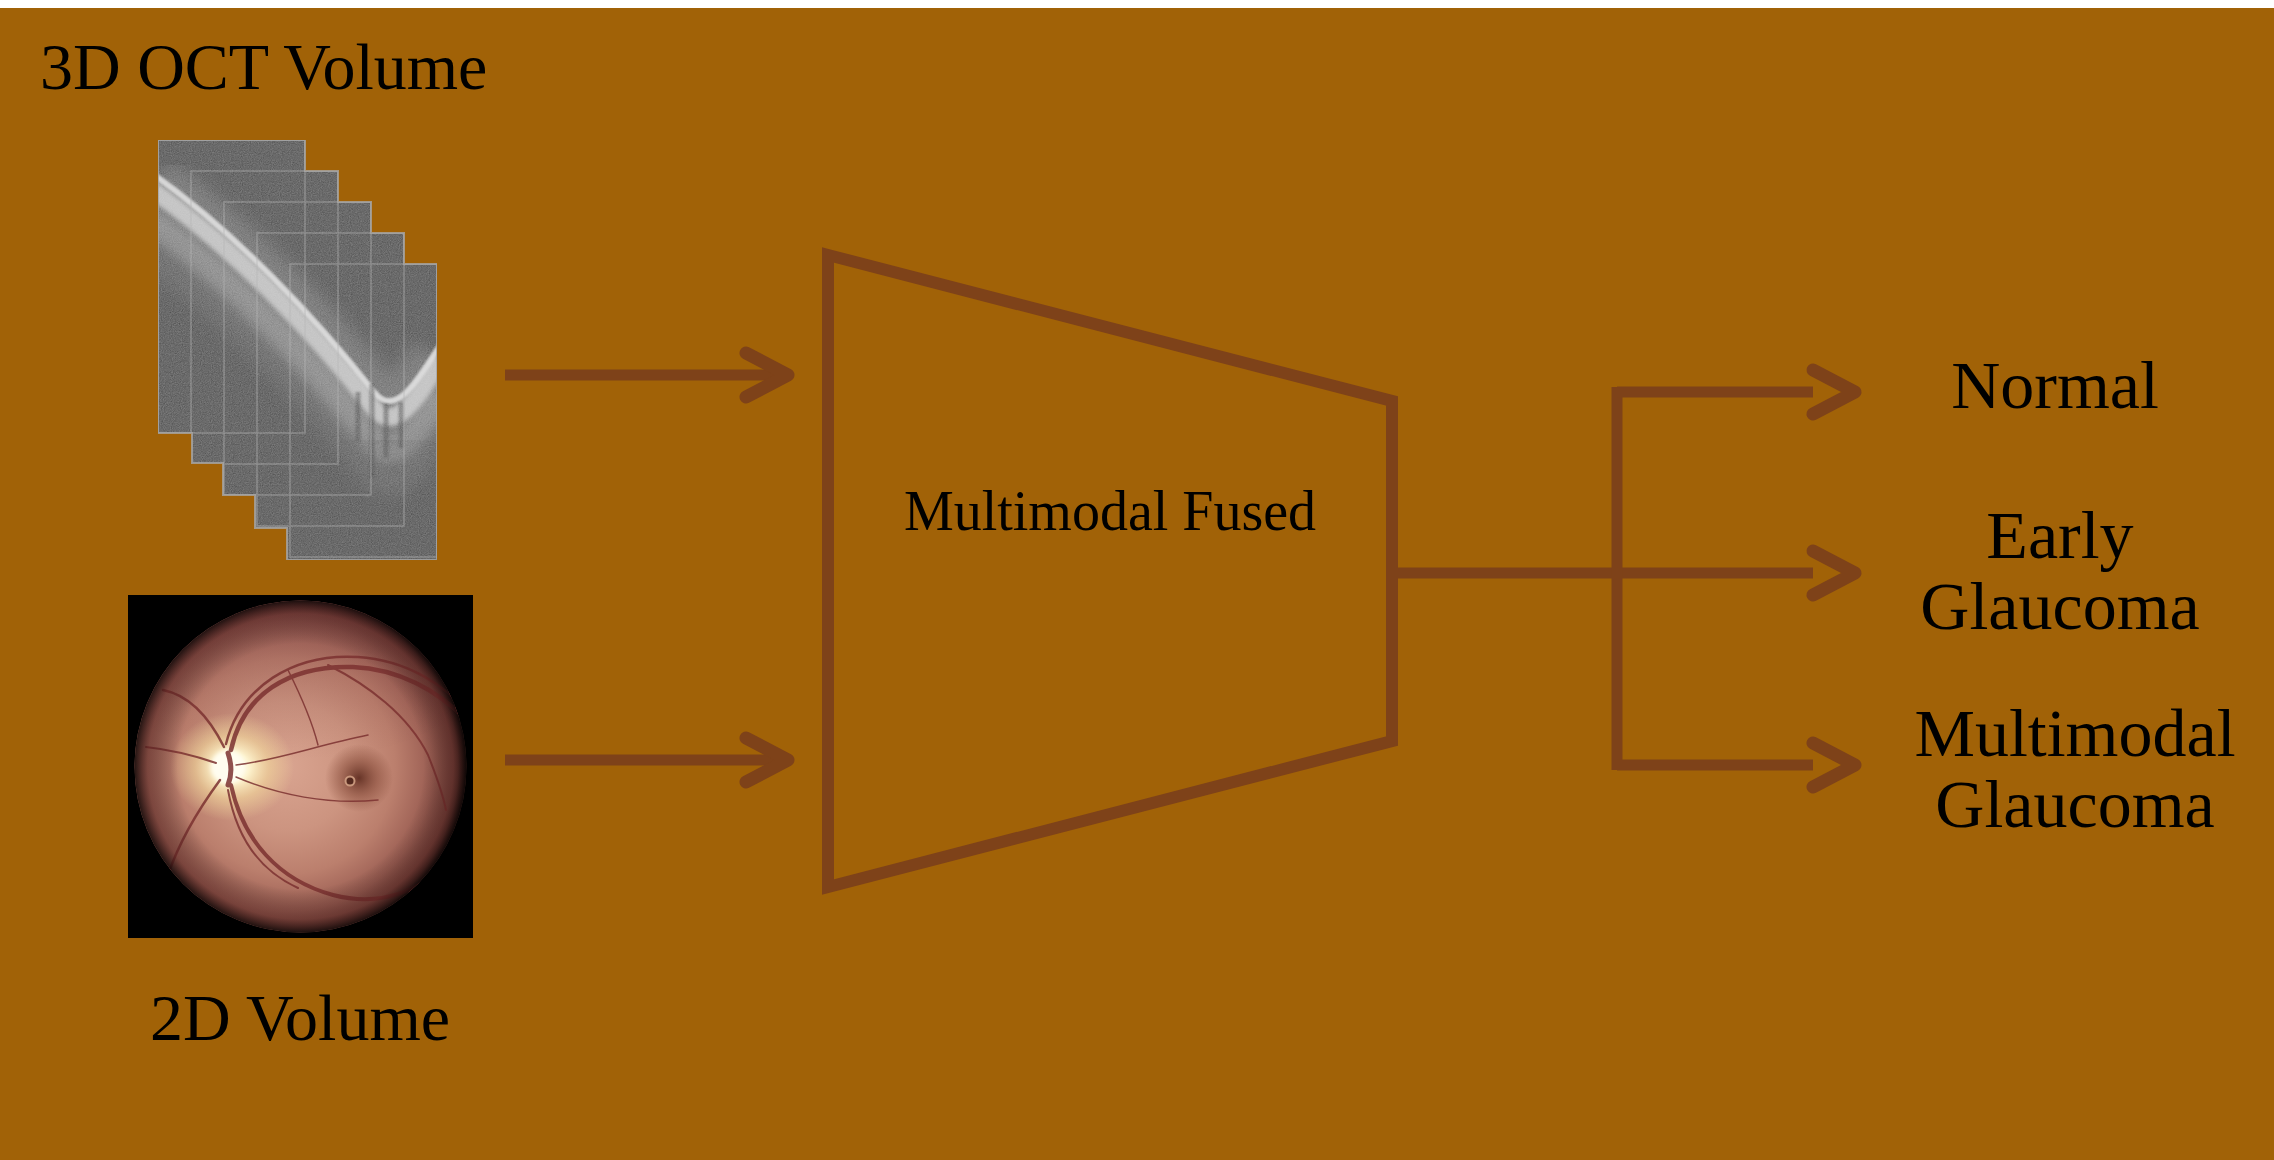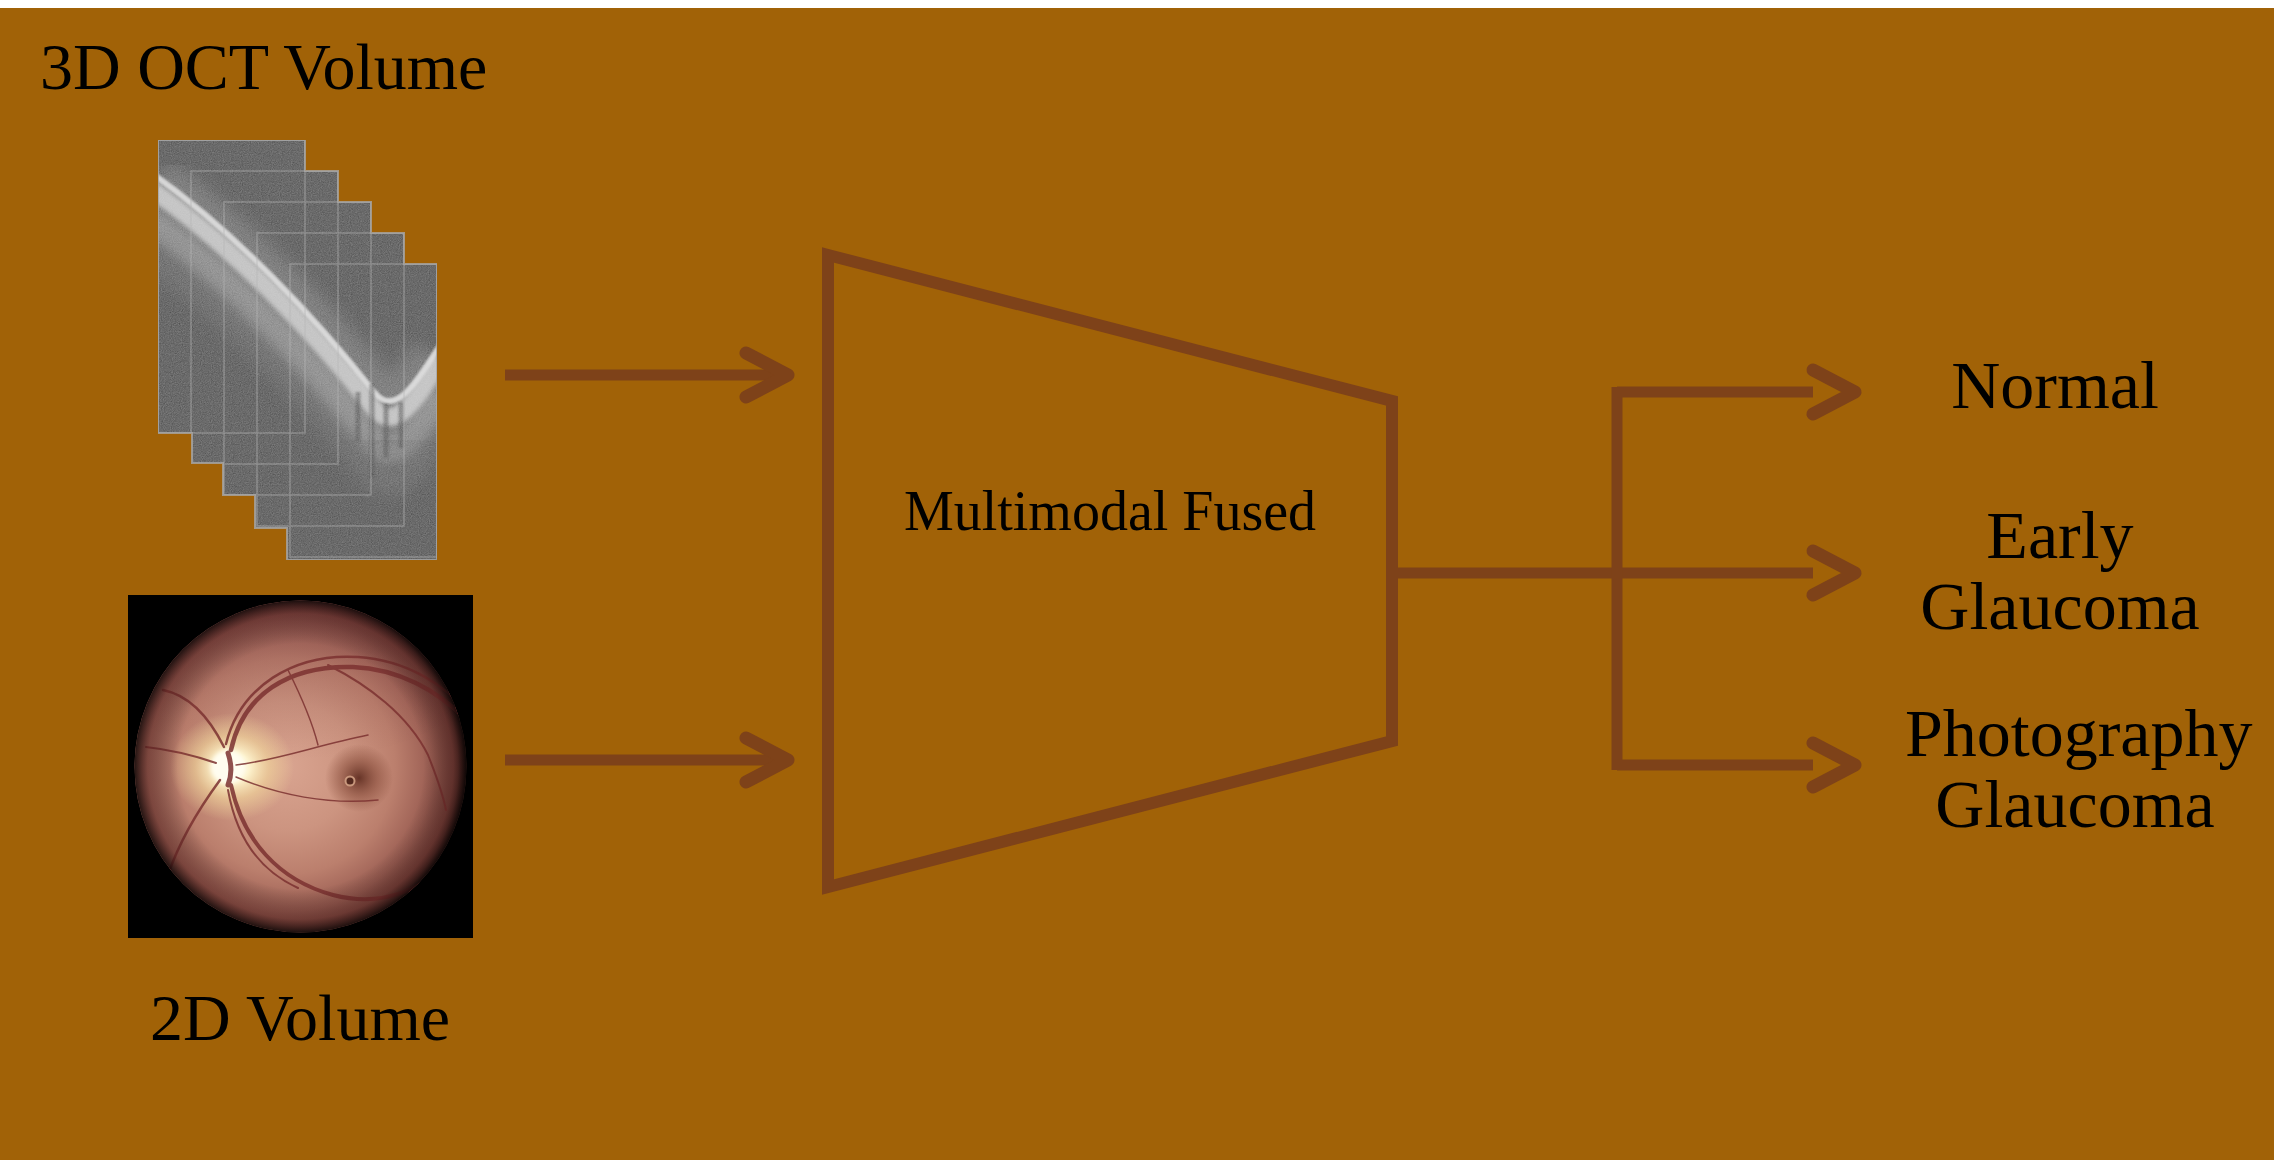--- a/index.html
+++ b/index.html
@@ -192,17 +192,17 @@
   <div class="abs label t-out" style="left:1890px;top:342px;width:330px;">
     <div>Normal</div>
   </div>
 
   <div class="abs label t-out" style="left:1895px;top:492px;width:330px;">
     <div>Early</div>
     <div>Glaucoma</div>
   </div>
 
   <div class="abs label t-out" style="left:1905px;top:690px;width:340px;">
-    <div>Photography</div>
+    <div>Multimodal</div>
     <div>Glaucoma</div>
   </div>
 
 </div>
 
 </body></html>

